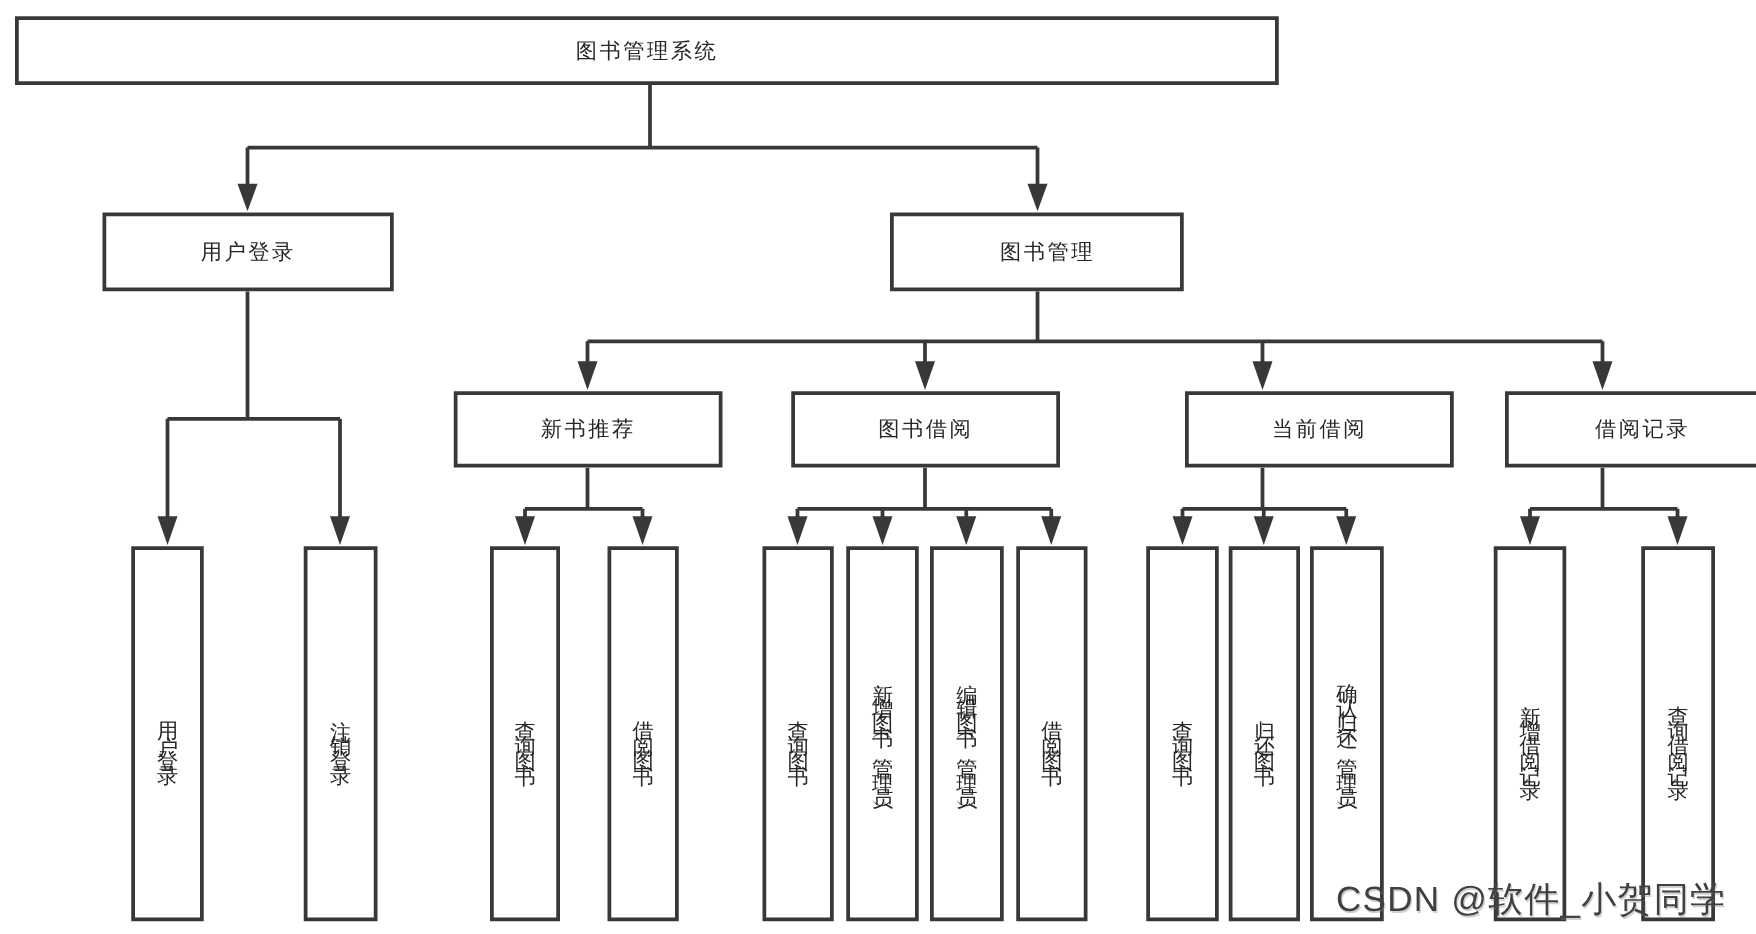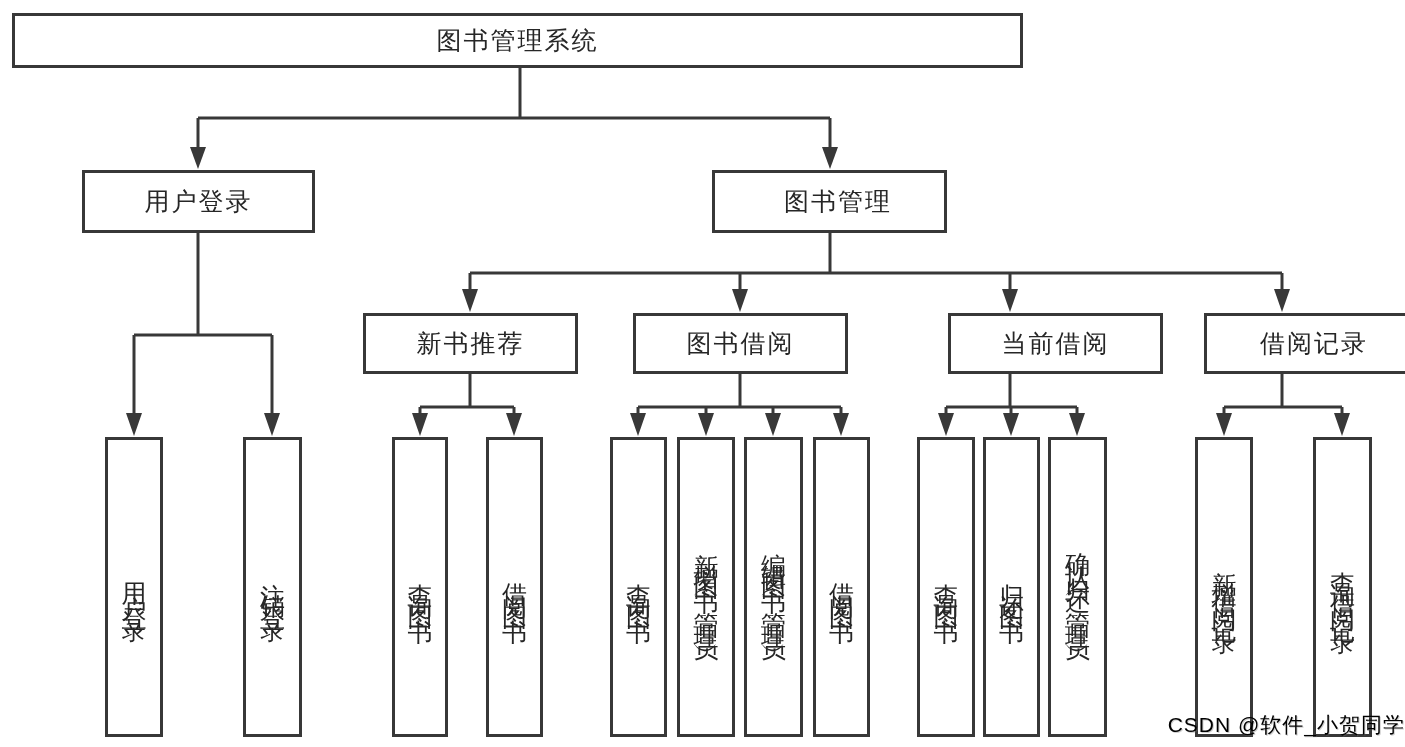--- a/index.html
+++ b/index.html
@@ -16,45 +16,45 @@
   }
   .node {
     position: absolute;
     box-sizing: border-box;
     border: 3px solid #383838;
     background: #ffffff;
     display: flex;
     align-items: center;
     justify-content: center;
     color: #262626;
-    font-size: 25px;
+    font-size: 17px;
     letter-spacing: 2px;
     z-index: 2;
   }
   .leaf {
     writing-mode: vertical-rl;
     text-orientation: mixed;
     letter-spacing: 12px;
     line-height: 1;
     padding: 6px 0;
   }
   #connectors {
     position: absolute;
     top: 0; left: 0;
     z-index: 1;
     pointer-events: none;
   }
   #connectors path { stroke: #383838; stroke-width: 3; fill: none; }
   #connectors polygon { fill: #383838; stroke: none; }
   .watermark {
     position: absolute;
-    right: 0;
+    right: 24px;
     bottom: 8px;
-    font-size: 21px;
-    color: #000000;
+    font-size: 28px;
+    color: #404040;
     text-shadow: 1px 1px 0 rgba(120,120,120,0.35);
     letter-spacing: 1px;
     z-index: 3;
     white-space: nowrap;
   }
 </style>
 </head>
 <body>
 
 <div id="canvas">

